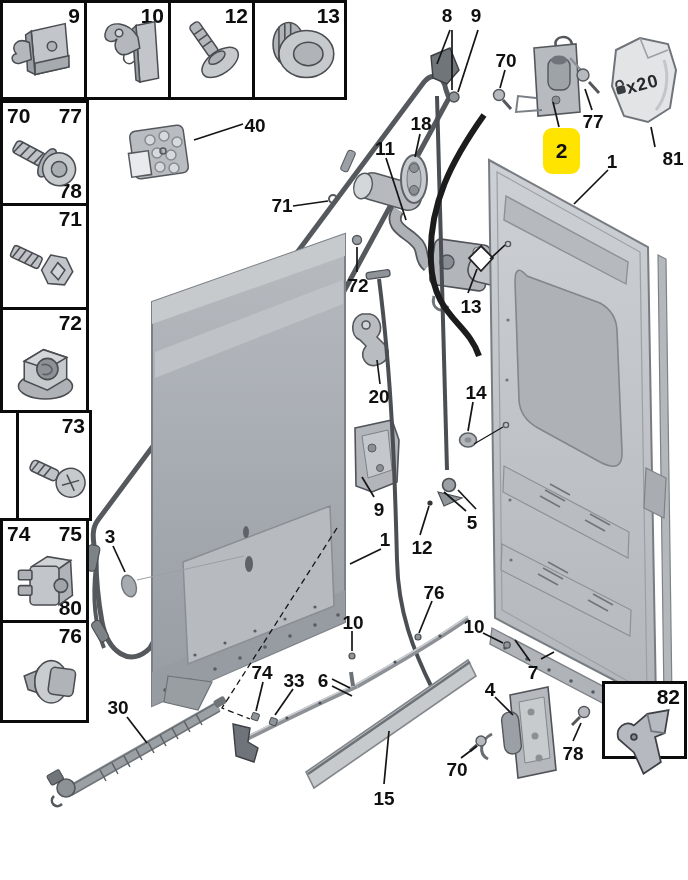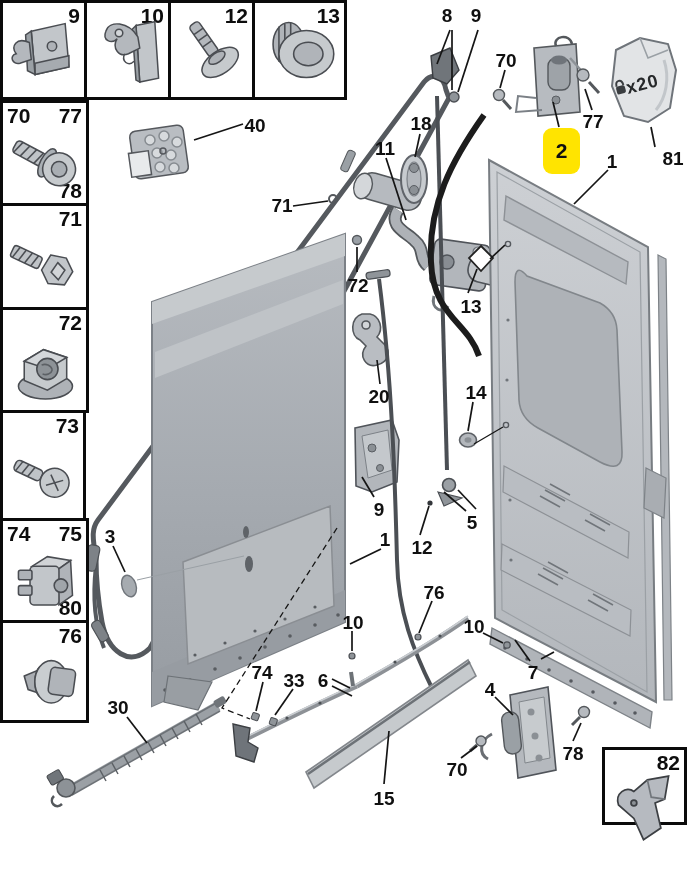--- a/index.html
+++ b/index.html
@@ -410,21 +410,21 @@
   <svg class="fico" style="top:16px" width="83" height="86" viewBox="0 0 86 88">
     <g stroke="#4a4d52" stroke-width="1.6">
       <ellipse cx="44" cy="62" rx="28" ry="13" fill="#aeb2b7"></ellipse>
       <polygon points="22,36 42,24 66,32 66,54 46,66 22,56" fill="#c6cacd"></polygon>
       <polygon points="22,36 42,24 66,32 46,44" fill="#d4d7da"></polygon>
       <circle cx="46" cy="44" r="11" fill="#8d9297"></circle>
       <path d="M40,40 C44,38 50,40 51,45 M41,49 C45,51 50,49 51,45" fill="none" stroke="#5c6065"></path>
     </g>
   </svg>
 </div>
-<div class="pbox" style="left:0;top:410px;width:86px;height:111px">
+<div class="pbox" style="left:16px;top:410px;width:76px;height:111px">
   <span class="pnum tr">73</span>
   <svg class="fico" style="top:22px" width="83" height="84" viewBox="0 0 86 86">
     <g transform="rotate(25 43 43)" stroke="#4a4d52" stroke-width="1.6">
       <rect x="10" y="38" width="30" height="12" rx="4" fill="#bfc3c7"></rect>
       <line x1="16" y1="38" x2="13" y2="50"></line>
           <line x1="23" y1="38" x2="20" y2="50"></line>
           <line x1="30" y1="38" x2="27" y2="50"></line>
       <circle cx="55" cy="44" r="15" fill="#c6cacd"></circle>
       <line x1="48" y1="38" x2="62" y2="50"></line>
           <line x1="62" y1="38" x2="48" y2="50"></line>
@@ -451,21 +451,21 @@
   <svg class="fico" style="top:14px" width="83" height="82" viewBox="0 0 86 84">
     <g stroke="#4a4d52" stroke-width="1.6">
       <path d="M22,40 L36,34 L38,58 L26,54 Z" fill="#a9adb2"></path>
       <ellipse cx="40" cy="46" rx="7" ry="16" fill="#b6babf"></ellipse>
       <ellipse cx="50" cy="46" rx="17" ry="22" fill="#c9cdd0"></ellipse>
       <rect x="48" y="32" width="26" height="28" rx="5" transform="rotate(8 61 46)" fill="#b0b4b9"></rect>
     </g>
   </svg>
 </div>
 
-<div class="pbox" style="left:602px;top:747px;width:85px;height:78px">
+<div class="pbox" style="left:602px;top:681px;width:85px;height:78px">
   <span class="pnum tr">82</span>
   <svg class="fico" style="top:10px" width="79" height="86" viewBox="0 0 82 88">
     <g stroke="#3c3f43" stroke-width="1.8">
       <path d="M14,46 C10,34 22,26 30,32 L44,20 L66,16 L62,40 L52,44 L58,70 L40,82 L30,60 Z" fill="#b6bac0"></path>
       <path d="M44,20 L48,38 L62,40" fill="none" stroke="#71767b"></path>
       <circle cx="30" cy="44" r="3" fill="#8b9095"></circle>
     </g>
   </svg>
 </div>
 

